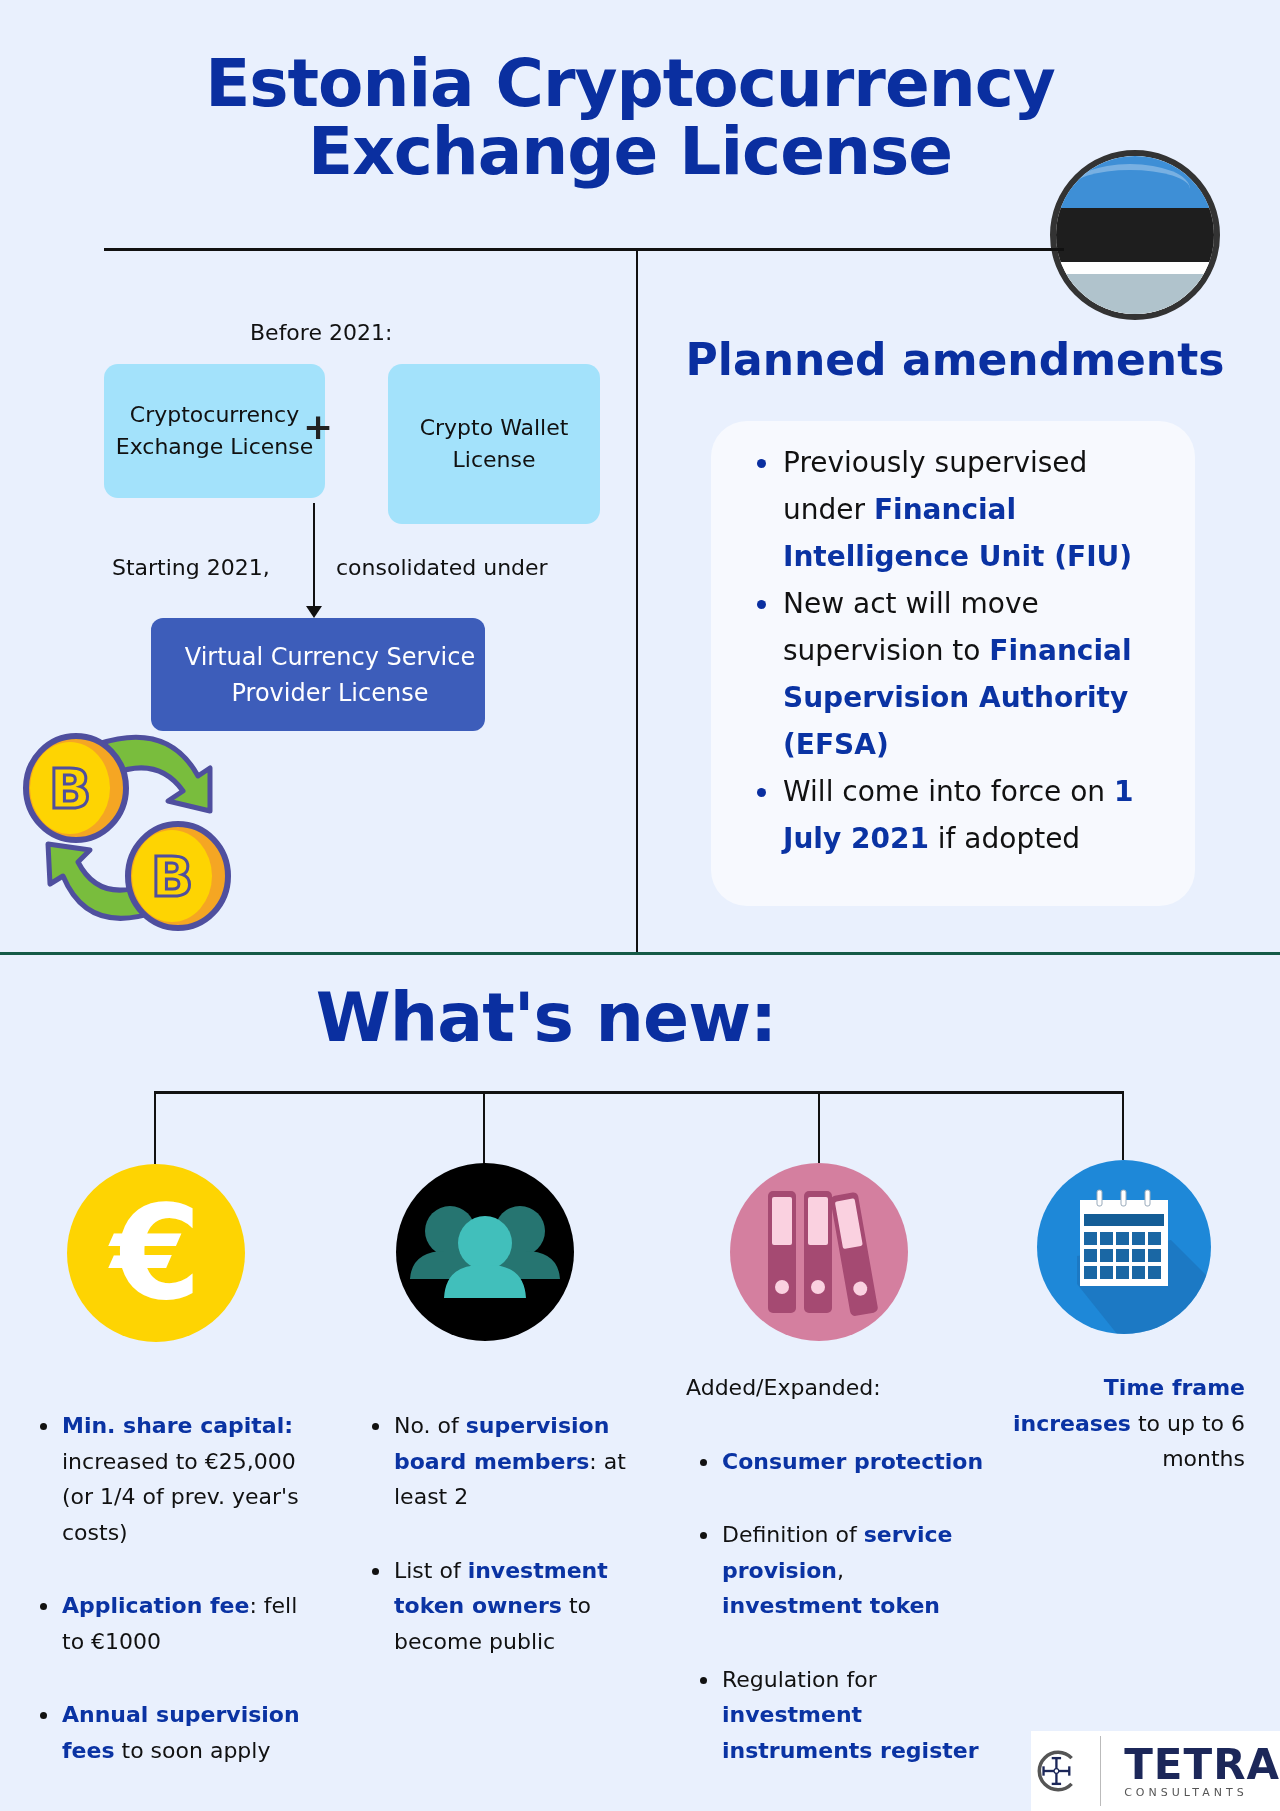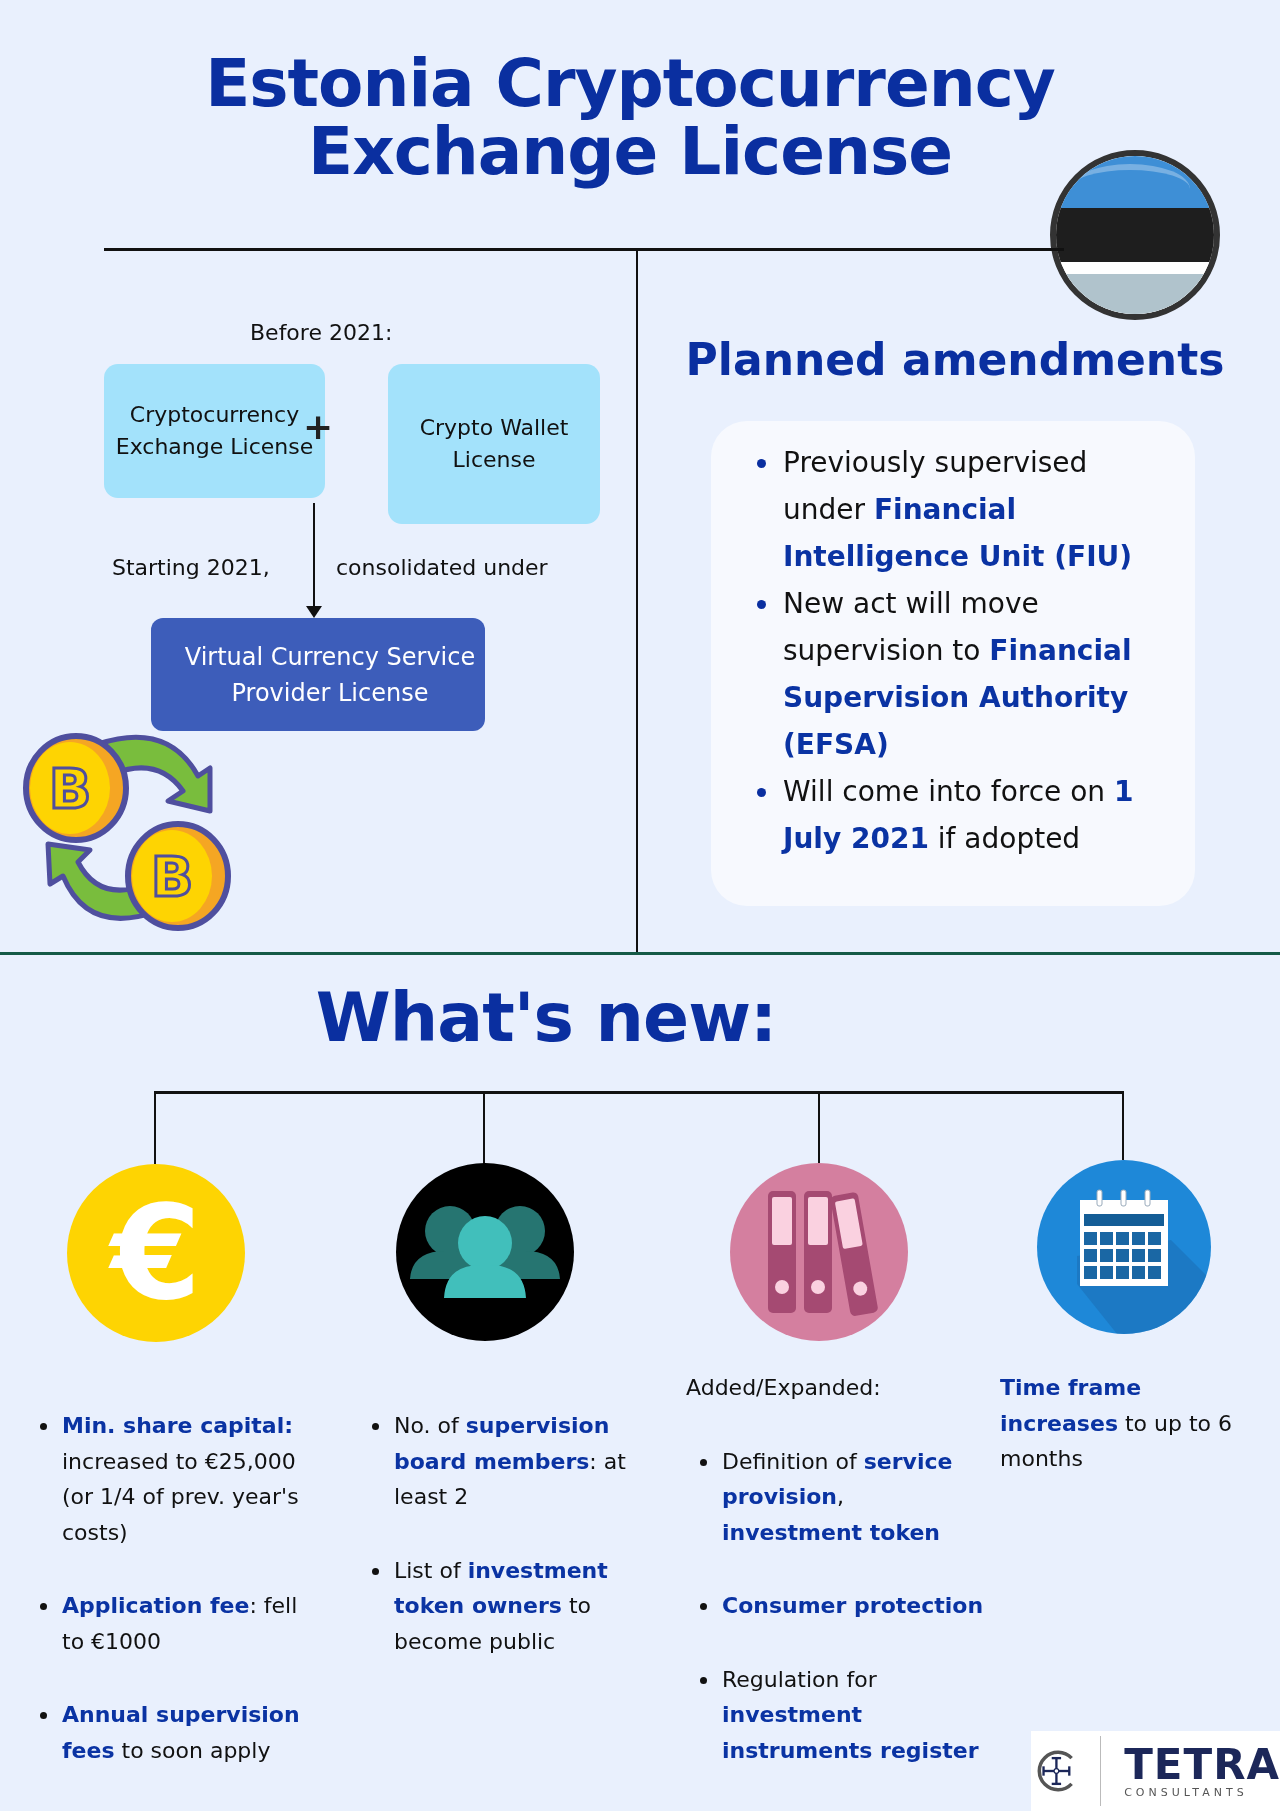--- a/index.html
+++ b/index.html
@@ -116,21 +116,21 @@
   .col ul { list-style: none; }
   .col li { position: relative; padding-left: 22px; margin-top: 38px; }
   .col li::before {
     content: ""; position: absolute; left: 0; top: 15px;
     width: 7px; height: 7px; border-radius: 50%; background: #111;
   }
   .col1 { left: 40px; top: 1370px; width: 280px; }
   .col2 { left: 372px; top: 1370px; width: 270px; }
   .col3 { left: 686px; top: 1370px; width: 300px; }
   .col3 ul { padding-left: 14px; }
-  .col4 { left: 1000px; top: 1370px; width: 245px; text-align: left; }
+  .col4 { left: 1000px; top: 1370px; width: 245px; text-align: right; }
 
   
   .logo {
     left: 1031px; top: 1731px; width: 249px; height: 80px; background: #fff;
     display: flex; align-items: center; gap: 17px;
   }
   .logo .mark { width: 82px; height: 80px; margin-left: 2px; }
   .logo .sep { width: 2px; height: 70px; background: #bbb; margin: 0 6px 0 2px; }
   .logo .txt { display: flex; flex-direction: column; }
   .logo .t1 { font-size: 42px; font-weight: bold; color: #1c2759; line-height: 42px; letter-spacing: 1px; }
@@ -274,22 +274,22 @@
 <div class="abs col col2">
   <ul>
     <li><span>No. of </span><span class="blue">supervision board members</span><span>: at least 2</span></li>
     <li><span>List of </span><span class="blue">investment token owners</span><span> to become public</span></li>
   </ul>
 </div>
 
 <div class="abs col col3">
   <div>Added/Expanded:</div>
   <ul>
+    <li><span class="blue">Consumer protection</span></li>
     <li><span>Definition of </span><span class="blue">service provision</span><span>, </span><span class="blue">investment token</span></li>
-    <li><span class="blue">Consumer protection</span></li>
     <li><span>Regulation for </span><span class="blue">investment instruments register</span></li>
   </ul>
 </div>
 
 <div class="abs col col4">
   <span class="blue">Time frame increases</span><span> to up to 6 months</span>
 </div>
 
 <div class="abs logo">
   <svg class="mark" viewBox="0 0 82 80">

